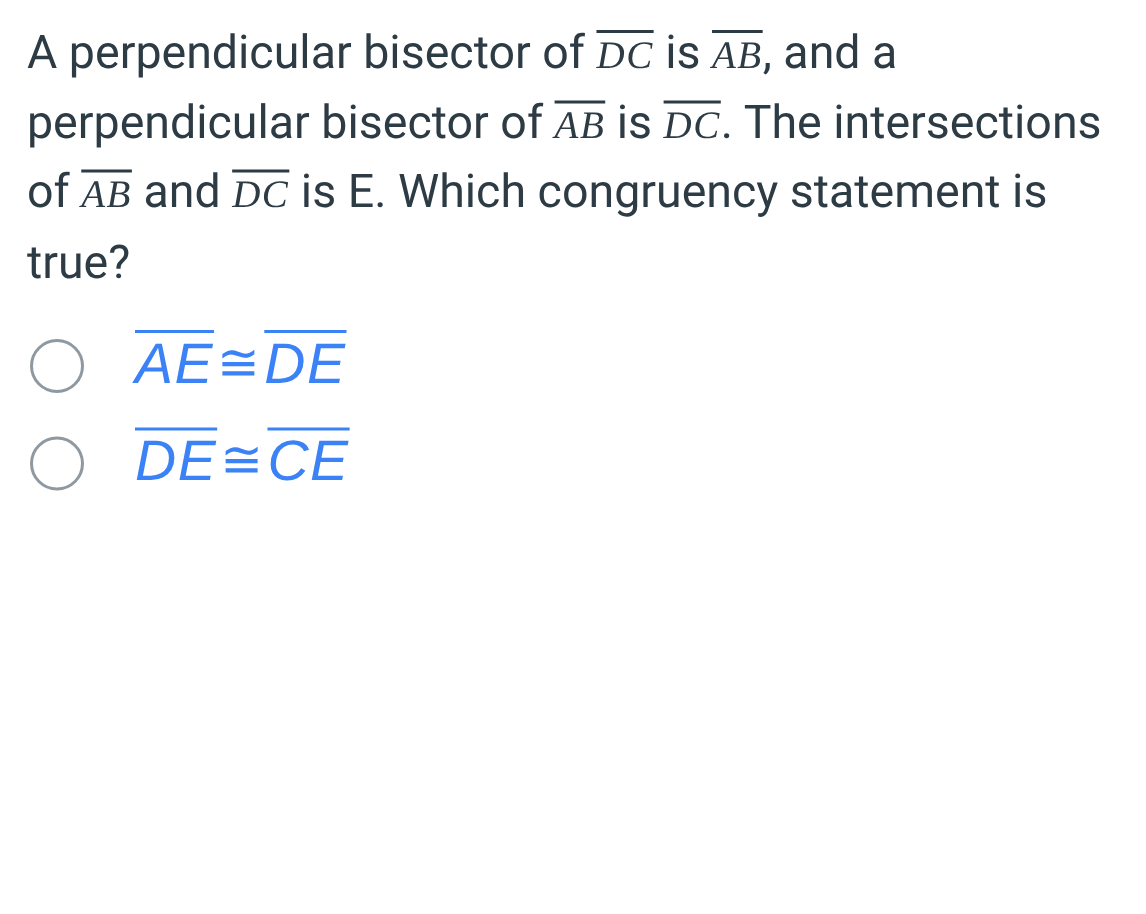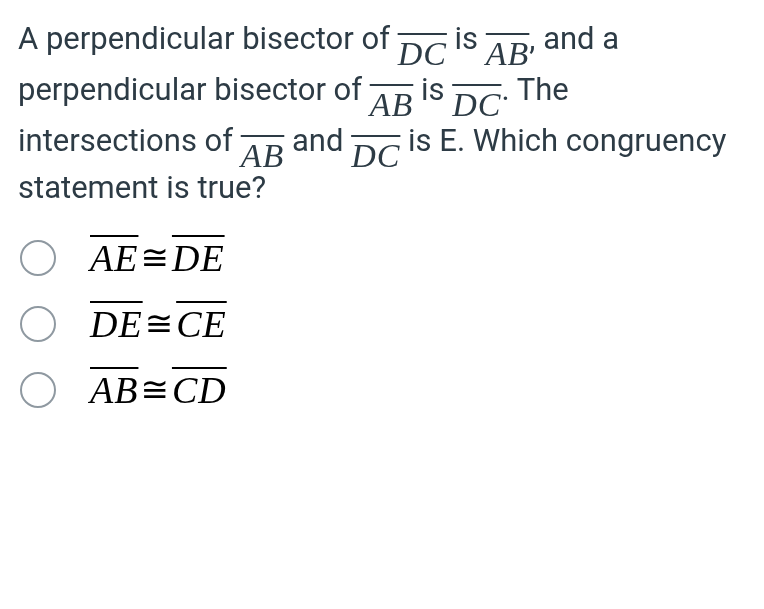--- a/index.html
+++ b/index.html
@@ -14,48 +14,48 @@
   .question {
     font-size: 31px;
     line-height: 1.5;
     color: #2d3b45;
   }
   .overline {
     text-decoration: overline;
     text-decoration-thickness: 2px;
     font-family: "Times New Roman", Times, serif;
     font-style: italic;
-    font-size: 34px;
+    font-size: 26px;
     letter-spacing: 1px;
     position: relative;
-    top: 16px;
+    top: 0;
   }
   .options {
     margin-top: 24px;
   }
   .option {
     display: flex;
     align-items: center;
     gap: 34px;
     margin-bottom: 22px;
     padding-left: 2px;
   }
   .radio {
     width: 36px;
     height: 36px;
     border: 2px solid #8f99a1;
     border-radius: 50%;
     flex: 0 0 36px;
     background: #fff;
   }
   .math {
-    font-family: Liberation Serif, serif;
+    font-family: Liberation Sans, sans-serif;
     font-style: italic;
     font-size: 38px;
-    color: #000000;
+    color: #3b82f6;
     letter-spacing: 1px;
   }
   .cong {
     font-style: normal;
     font-size: 34px;
     position: relative;
     top: -2px;
     margin: 0 2px;
   }
   .bar {
@@ -80,20 +80,14 @@
   </div>
 
 
   <div class="option">
     <div class="radio"></div>
     <div class="math">
       <span class="bar">DE</span><span class="cong">≅</span><span class="bar">CE</span>
     </div>
   </div>
 
-  <div class="option">
-    <div class="radio"></div>
-    <div class="math">
-      <span class="bar">AB</span><span class="cong">≅</span><span class="bar">CD</span>
-    </div>
-  </div>
 
 </div>
 
 </body></html>

